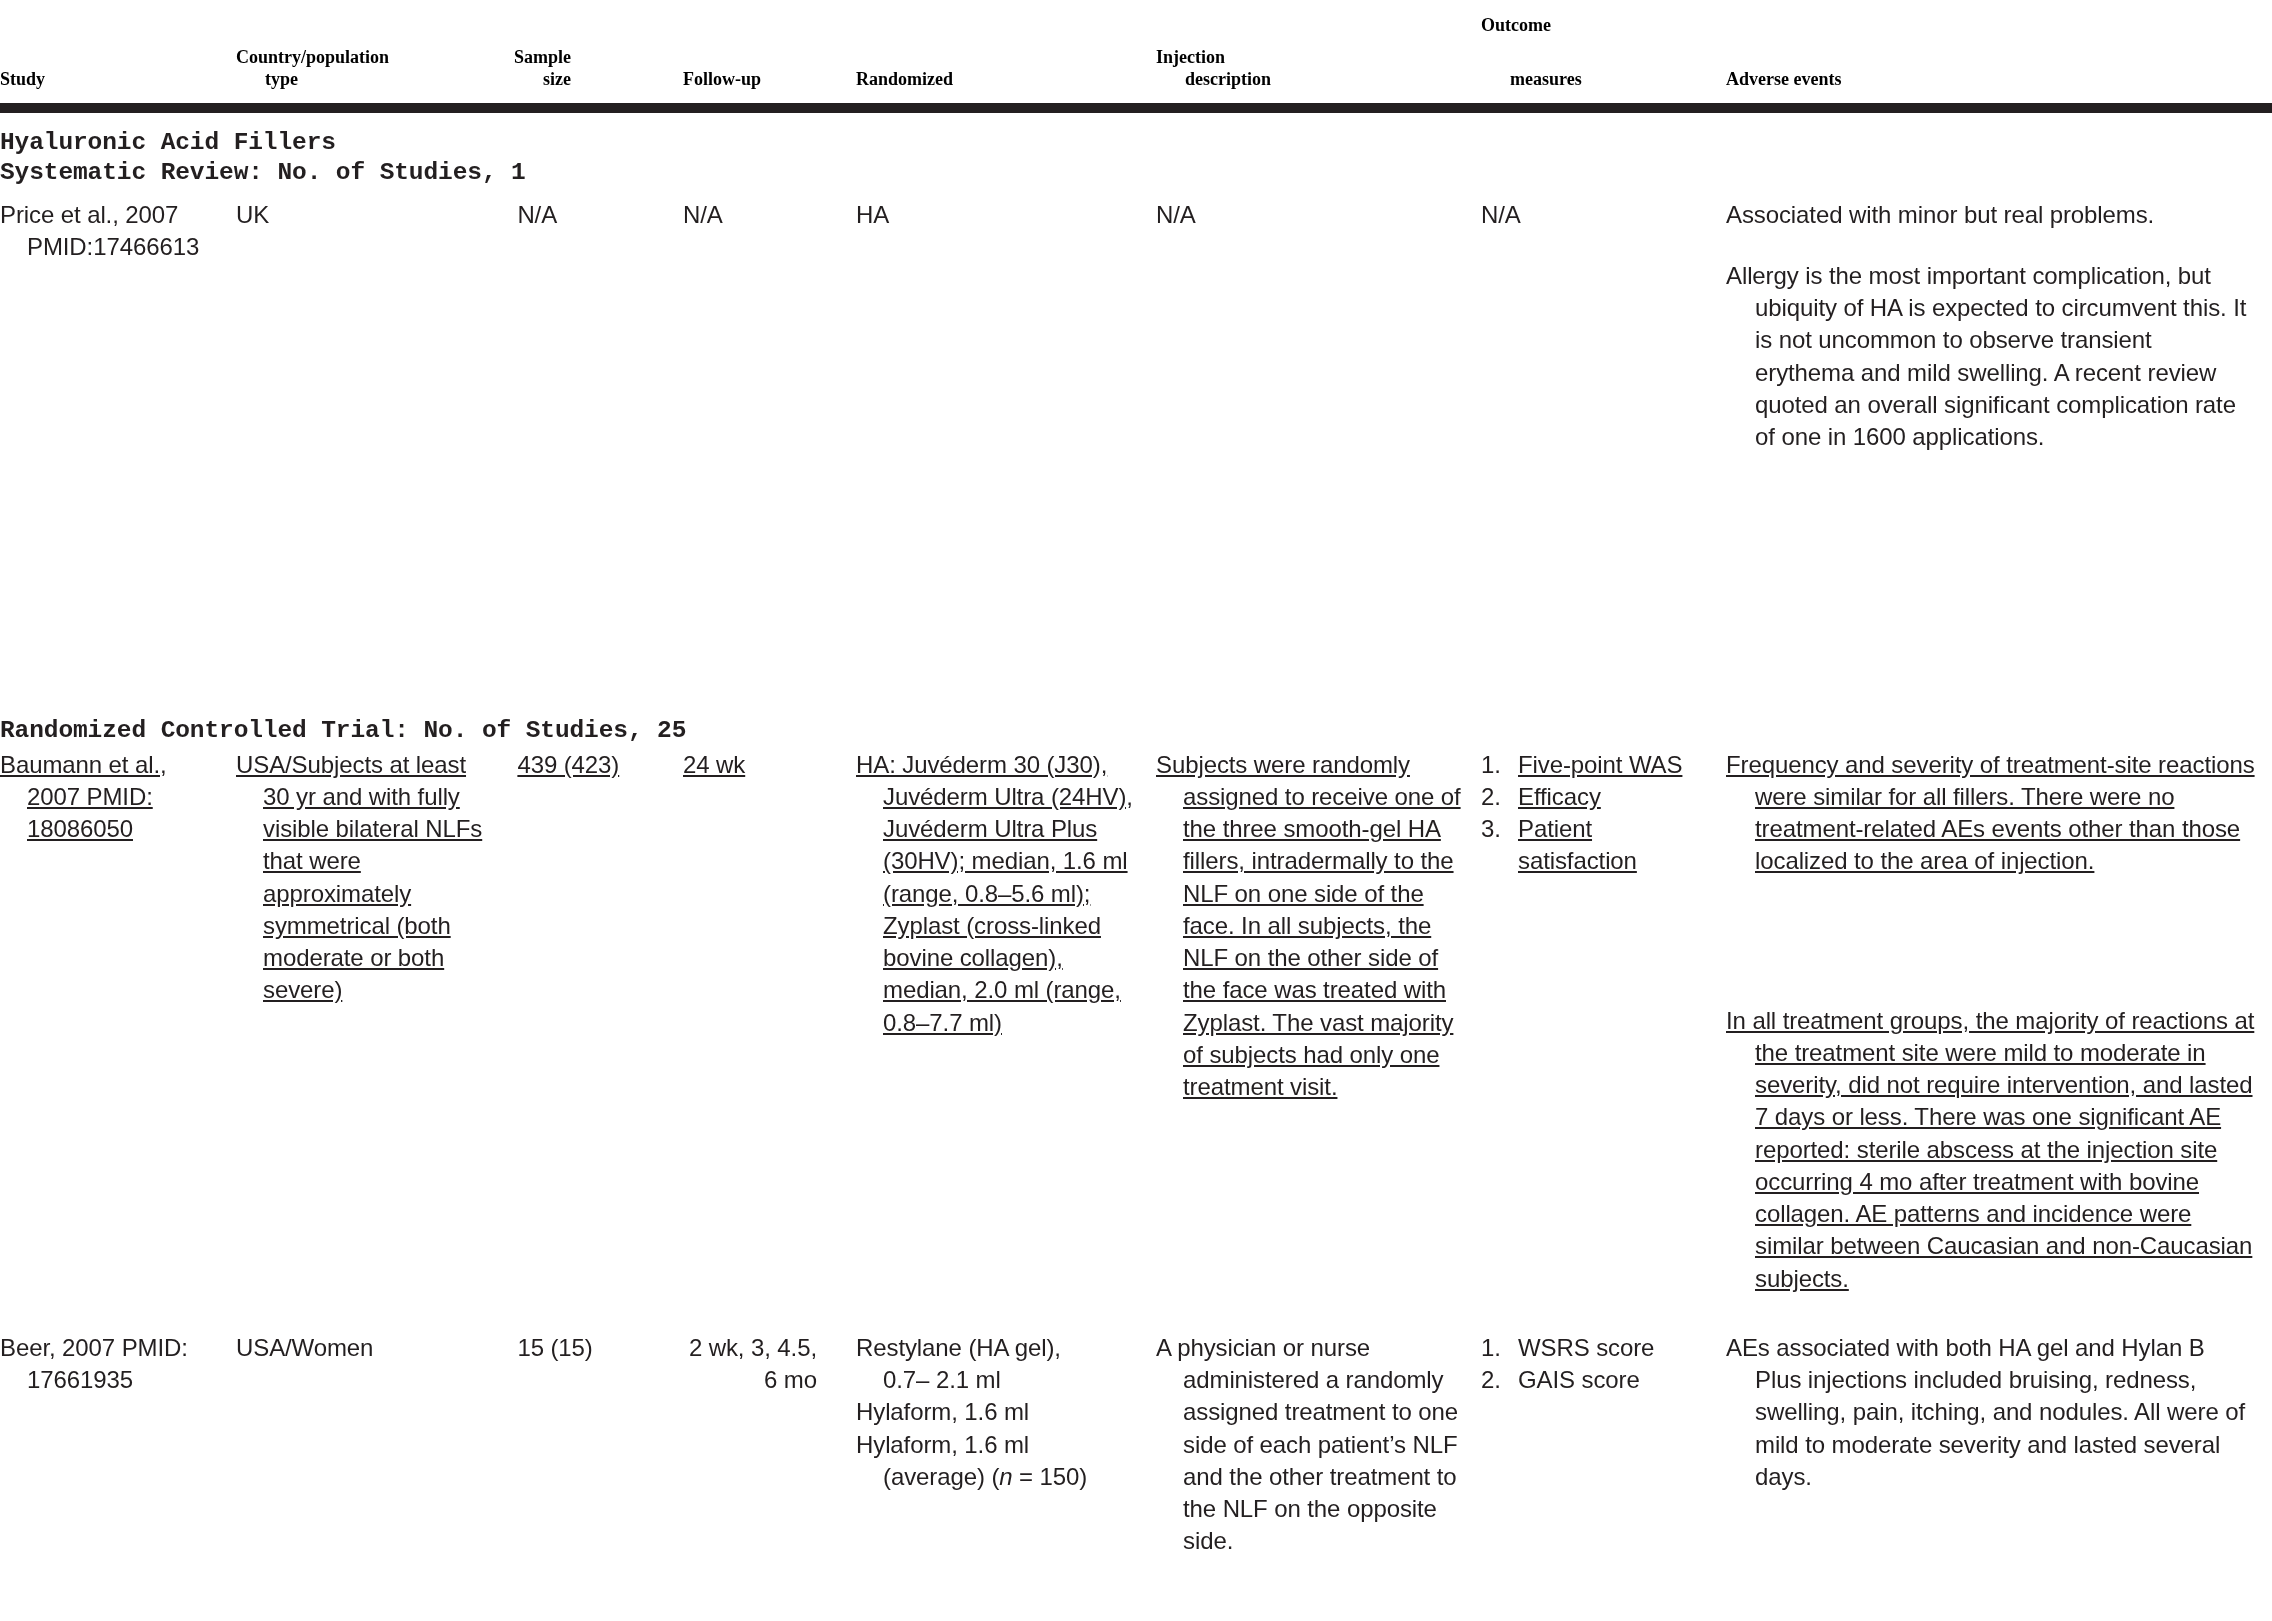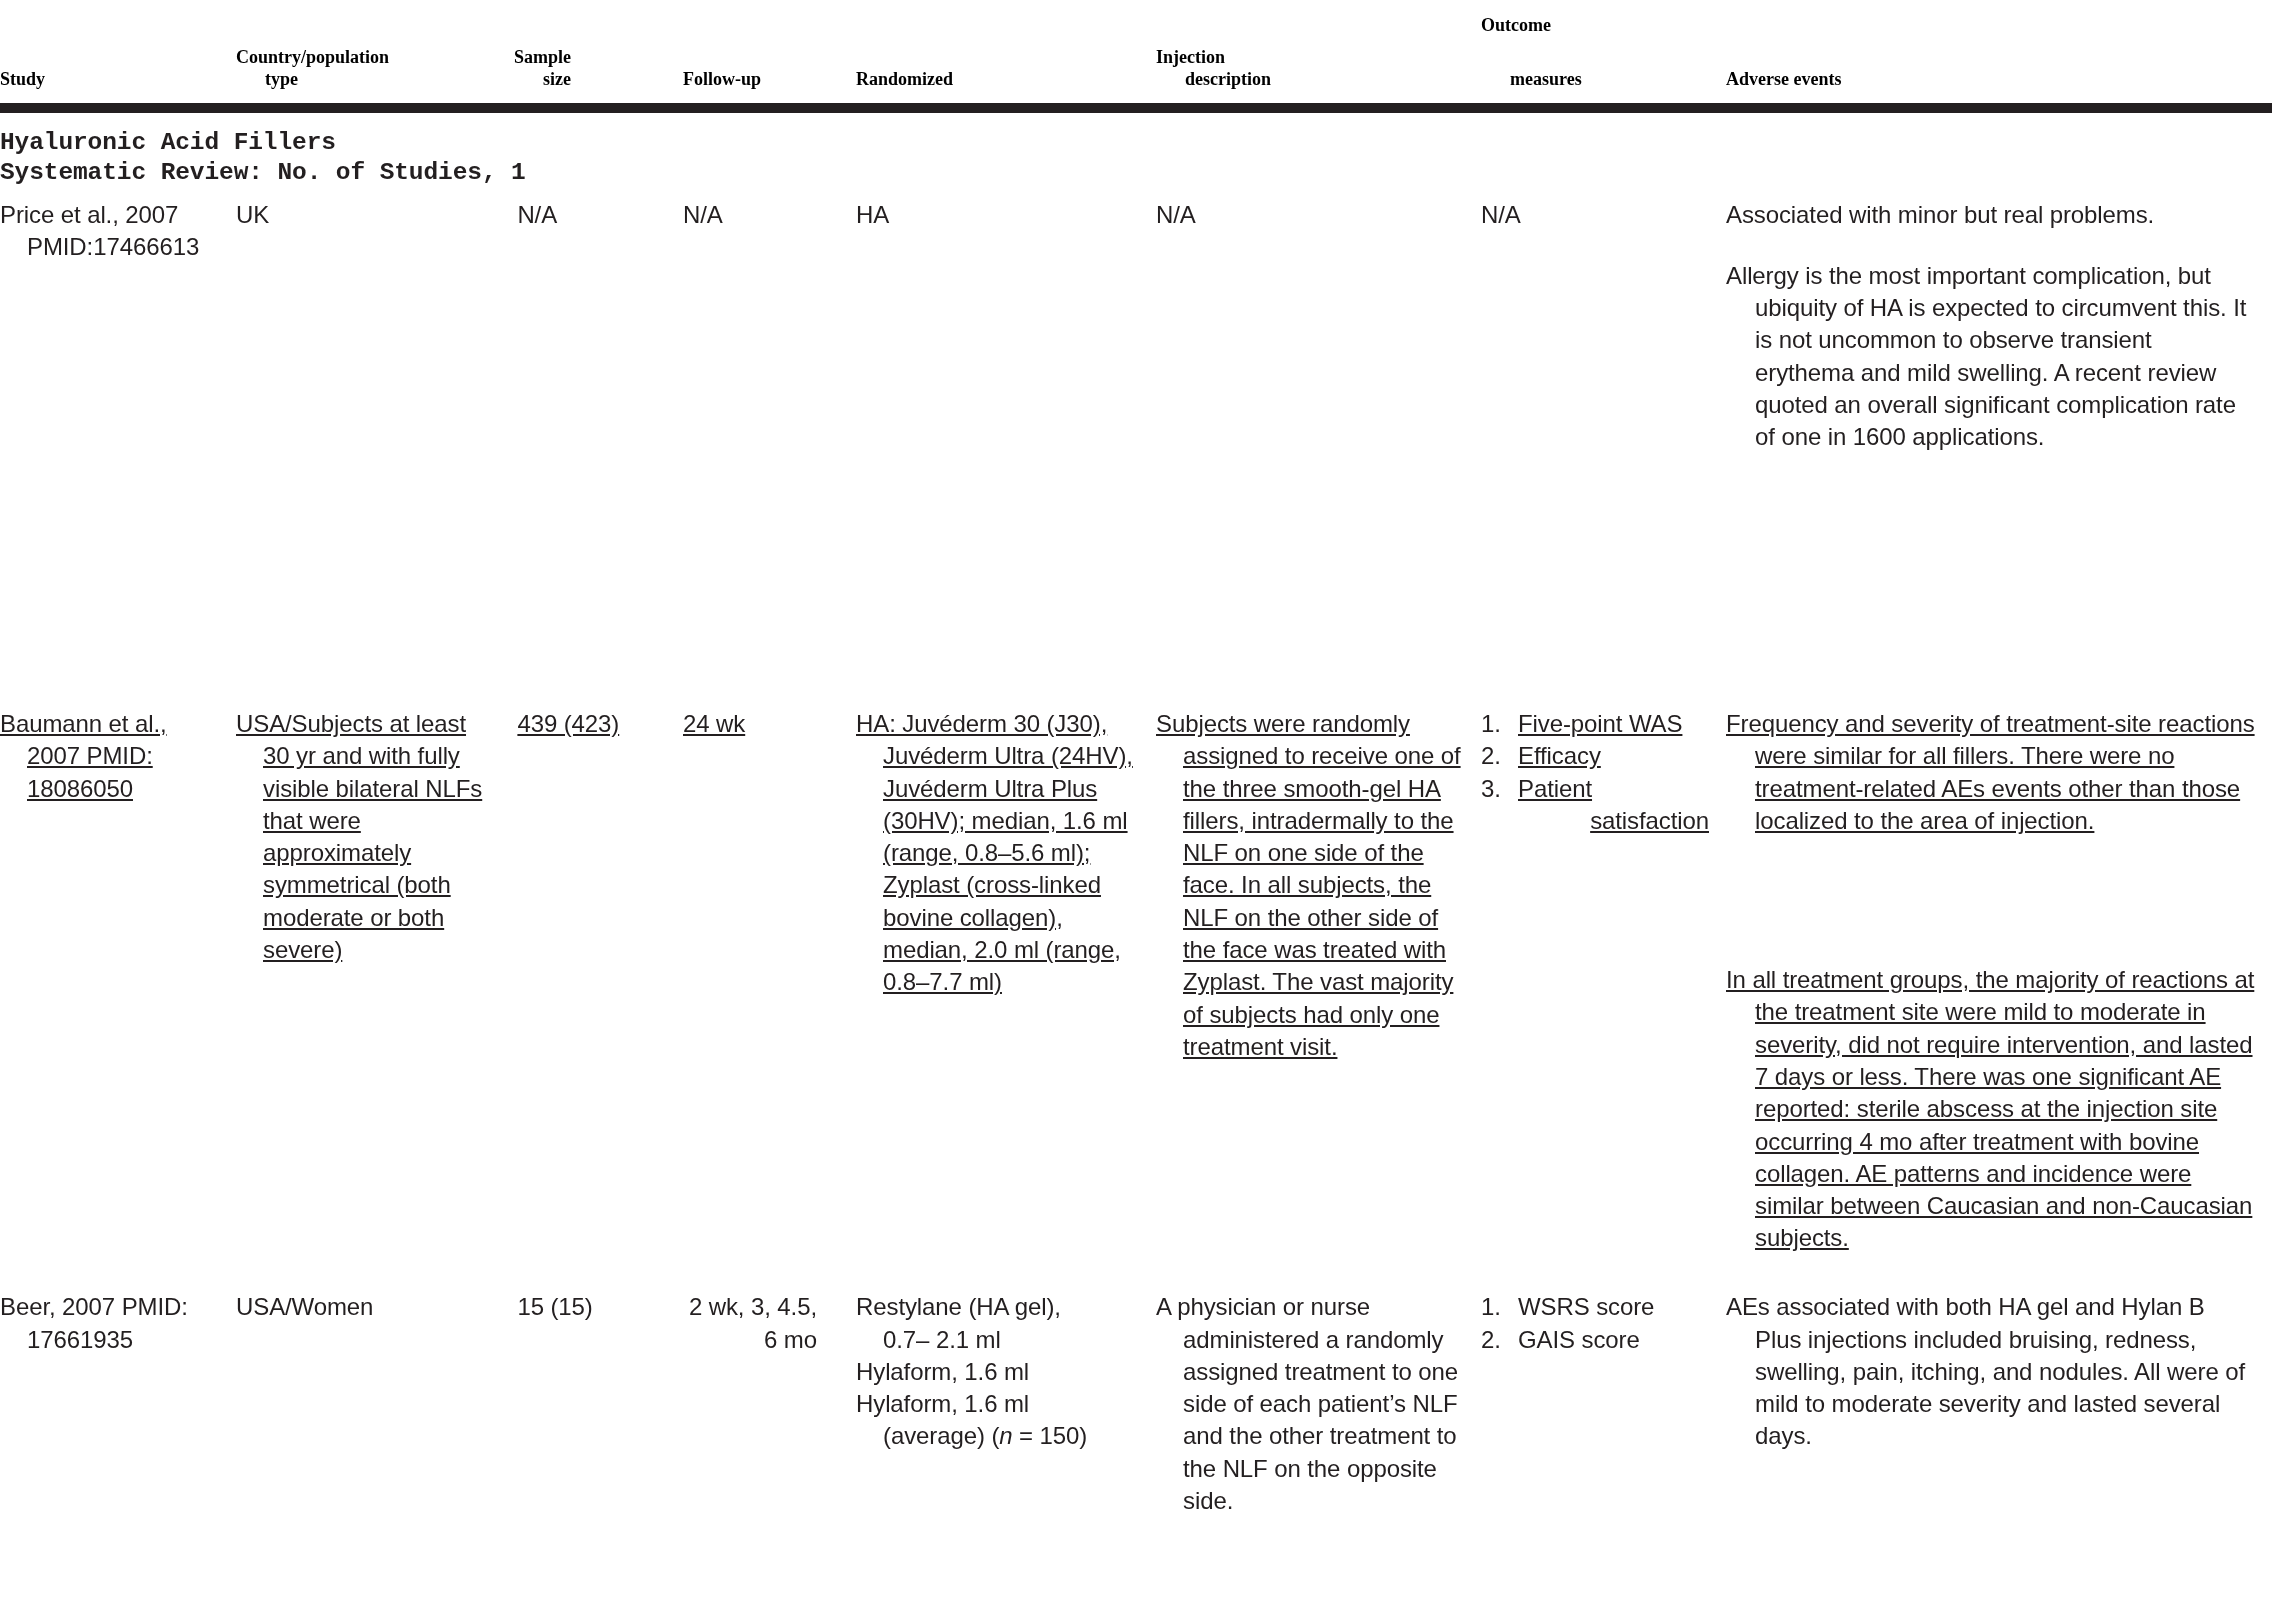--- a/index.html
+++ b/index.html
@@ -136,21 +136,20 @@
     position: absolute;
     left: 0;
     top: 0;
   }
   ol.measures li .txt {
     display: block;
   }
   ol.measures li .cont {
     display: block;
     padding-left: 0;
-    text-align: right;
   }
 
   .it { font-style: italic; }
 
   .spacer-row td { padding: 0; height: 0; }
 
   
   tbody tr.row-beer > td { padding-bottom: 0; }
 </style>
 </head>
@@ -249,20 +248,25 @@
       <td>
         <div class="para hang-lg">Associated with minor but real problems.</div>
         <div class="para hang-lg">Allergy is the most important complication, but ubiquity of HA is expected to circumvent this. It is not uncommon to observe transient erythema and mild swelling. A recent review quoted an overall significant complication rate of one in 1600 applications.</div>
       </td>
     </tr>
 
     <tr class="spacer-row">
       <td colspan="8" style="height:253px"></td>
     </tr>
 
+    <tr class="section-head tight">
+      <td colspan="8">
+        <span class="sh-line">Randomized Controlled Trial: No. of Studies, 25</span>
+      </td>
+    </tr>
 
     <tr class="data-row first-in-section row-baumann">
       <td>
         <div class="hang">
           <span>Baumann et al.,</span>
           <br><span>2007 PMID:</span>
           <br><span>18086050</span>
         </div>
       </td>
       <td>

